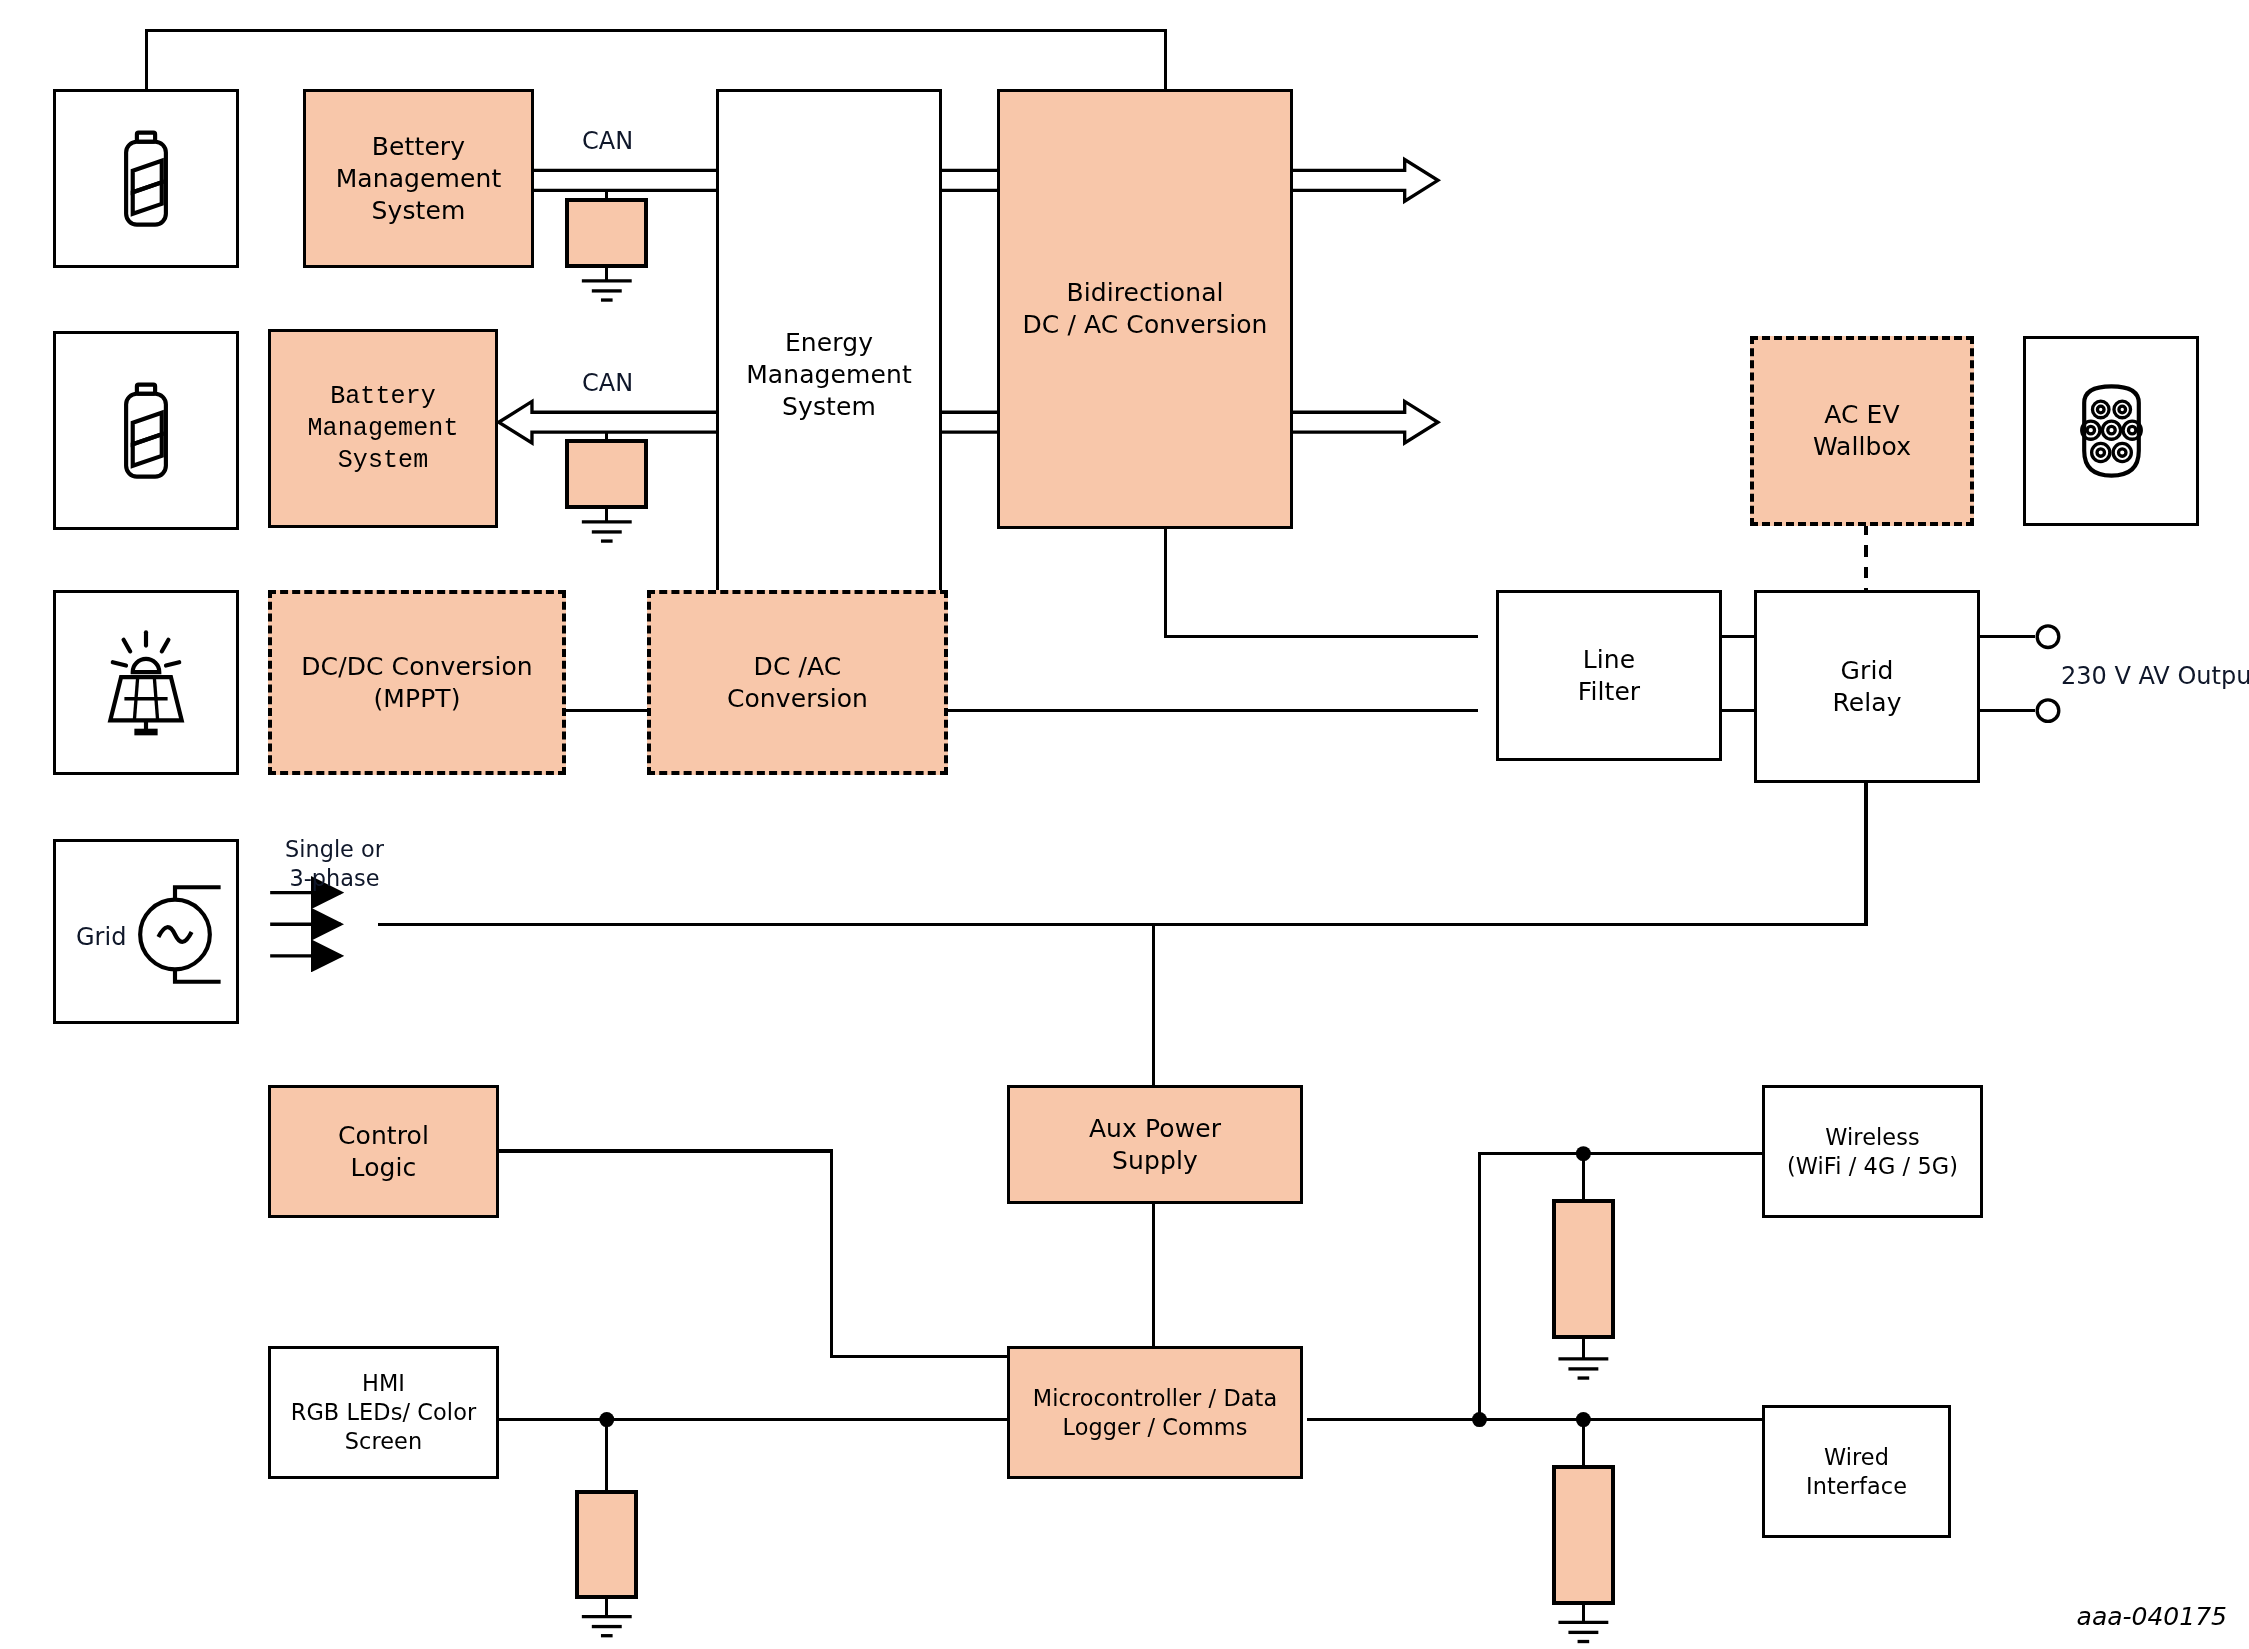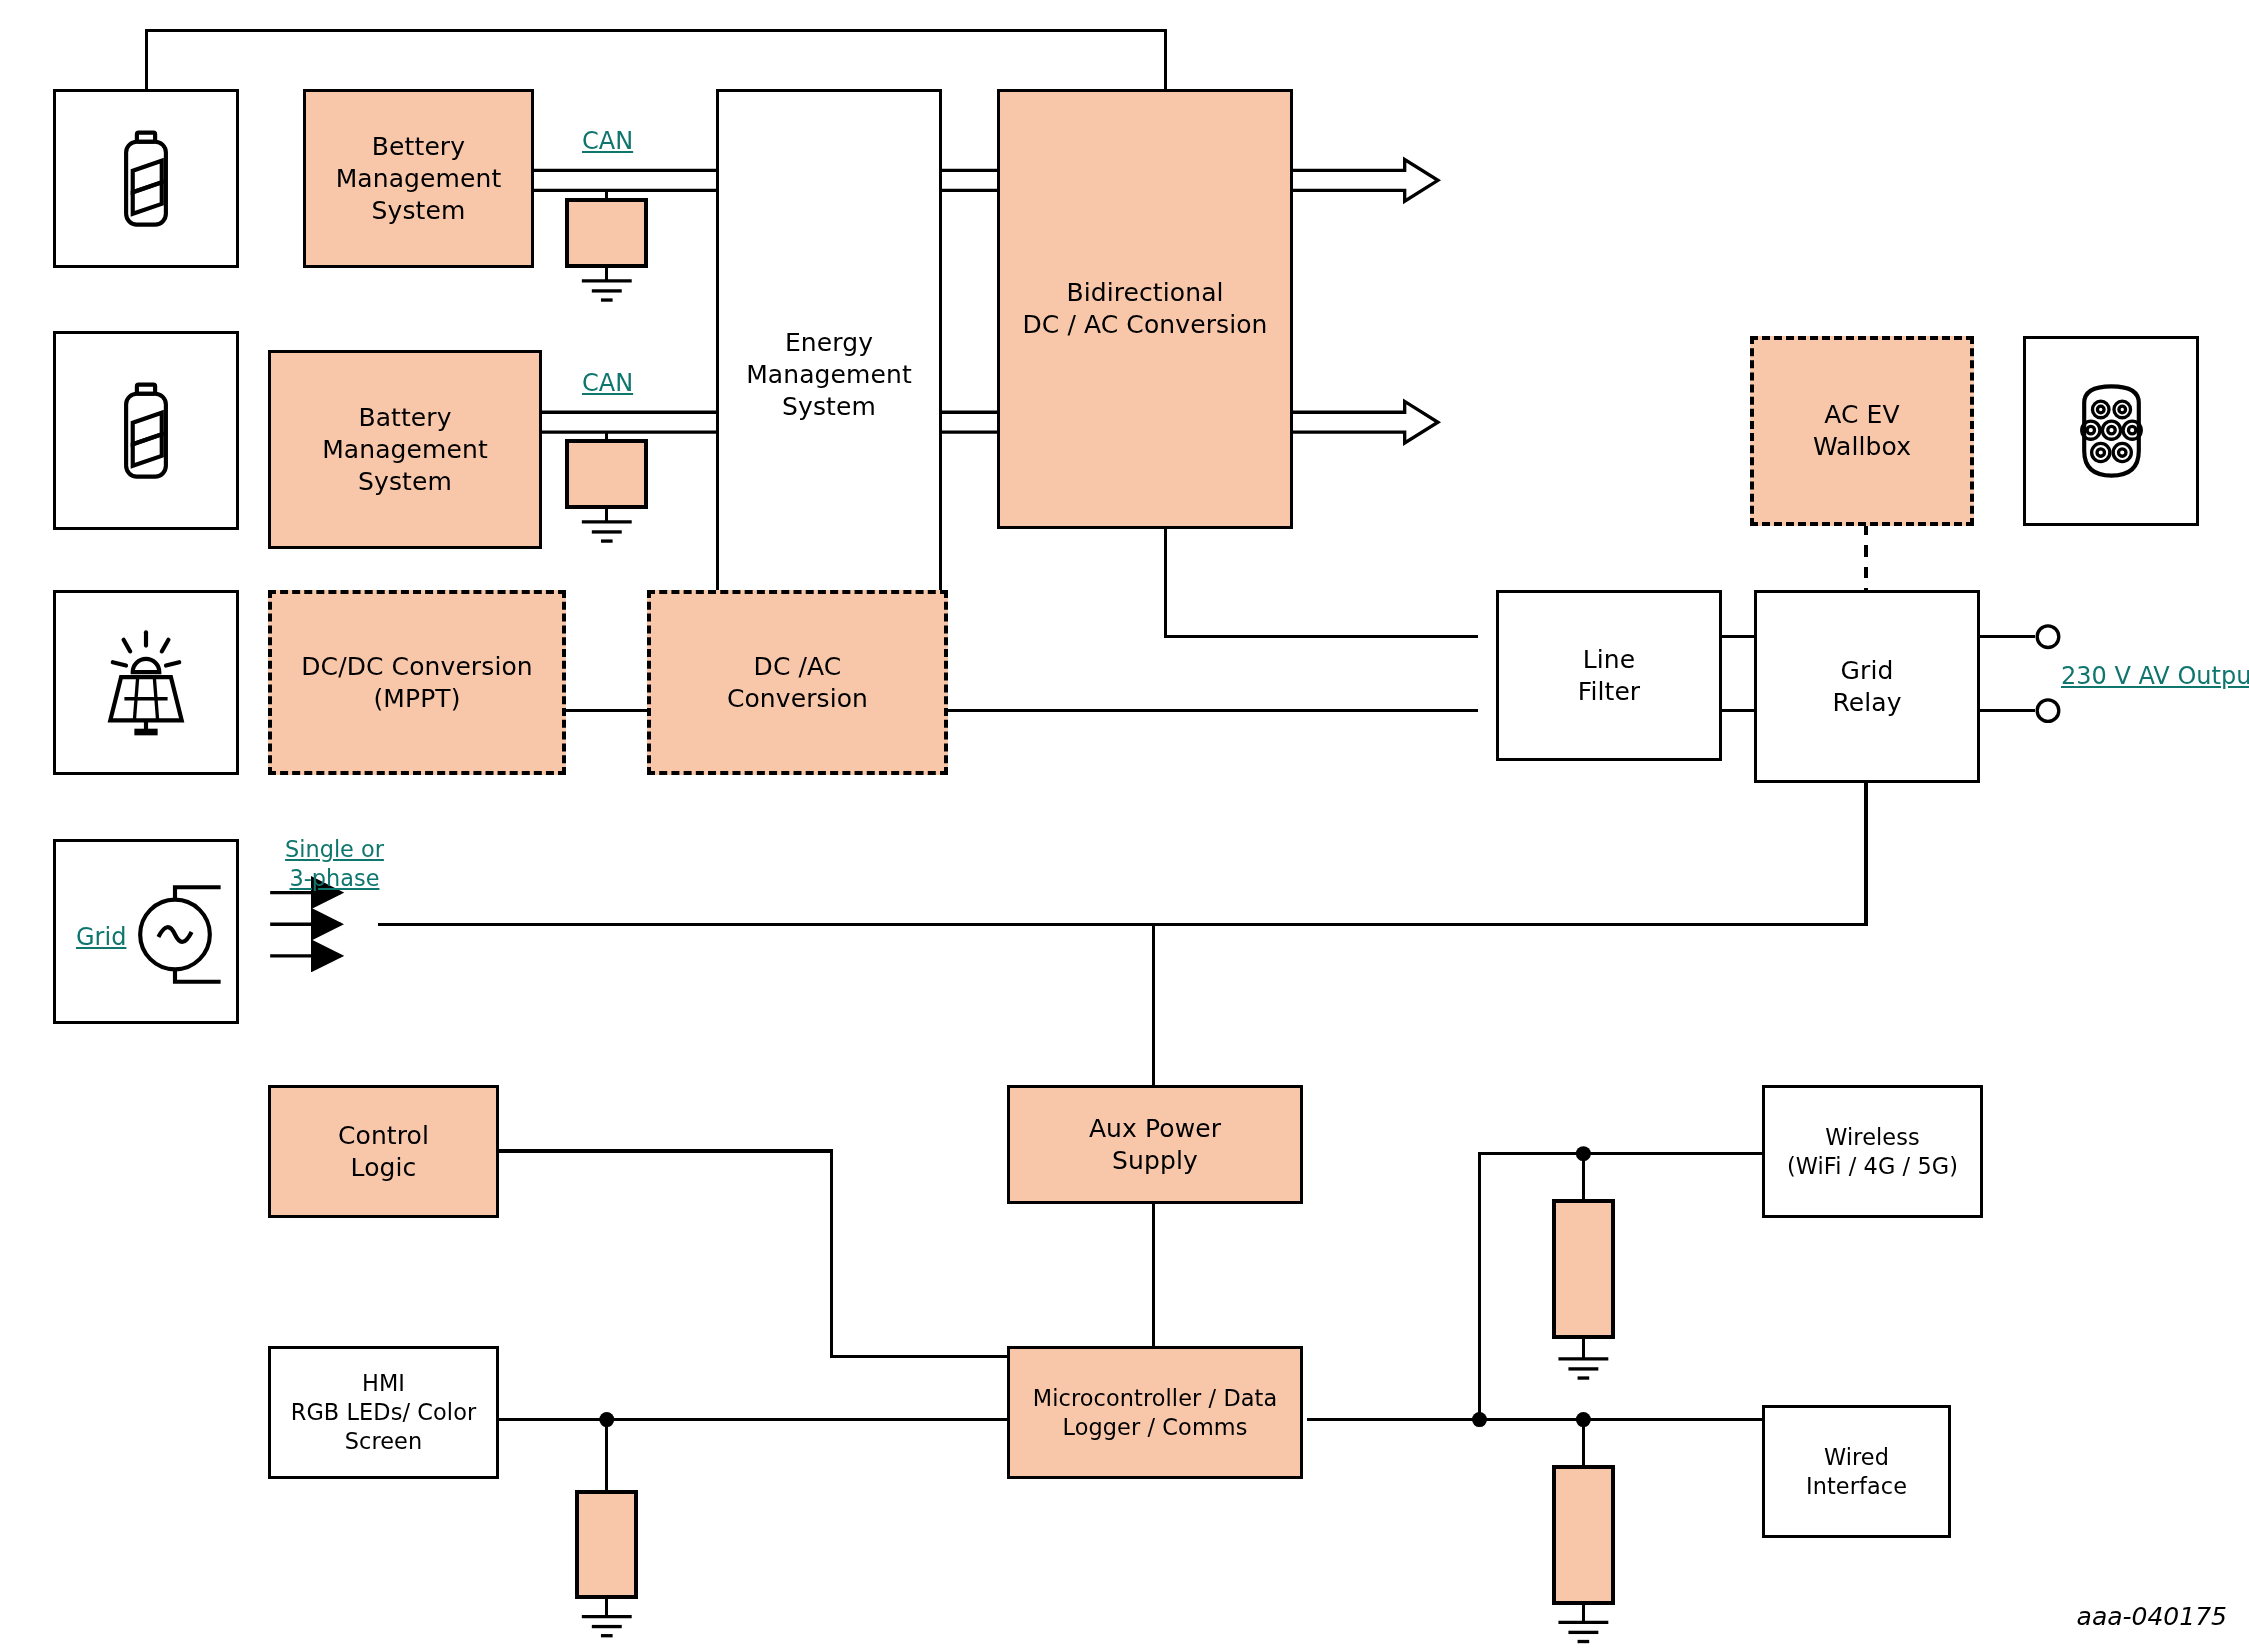--- a/index.html
+++ b/index.html
@@ -10,21 +10,21 @@
   .blk{position:absolute;box-sizing:border-box;display:flex;align-items:center;justify-content:center;
        text-align:center;line-height:1.28;color:#000;}
   .blk.solid{border:3.3px solid #000;background:#ffffff;}
   .blk.fill{border:3.3px solid #000;background:#f8c7aa;}
   .blk.dash{border:4.2px dashed #000;background:#f8c7aa;text-align:center;}
   .lbl{font-size:25px;letter-spacing:0.1px;padding:0 6.6px;}
   .lbl.sm{font-size:22.4px;}
   .icobox{position:absolute;box-sizing:border-box;border:3.3px solid #000;background:#fff;
           display:flex;align-items:center;justify-content:center;}
   .tvs{position:absolute;box-sizing:border-box;border:4.2px solid #000;background:#f8c7aa;}
-  .freetxt{position:absolute;color:#0f766e;font-size:24px;line-height:1.3;text-decoration:underline;}
+  .freetxt{position:absolute;color:#0f172a;font-size:24px;line-height:1.3;}
   .freetxt.center{text-align:center;}
   .footer{position:absolute;right:23px;bottom:18.3px;font-style:italic;font-size:25px;color:#000;
           font-family:"DejaVu Sans","Liberation Sans",sans-serif;}
 </style>
 </head>
 <body>
 
 <div id="canvas">
 
   <svg id="wires" viewBox="0 0 2707 1984">
@@ -255,21 +255,21 @@
   </div>
 
   <div class="blk fill" style="left:268px;top:89px;width:231px;height:179px;margin-left:35px;">
     <div class="lbl">
       <div>Bettery</div>
       <div>Management</div>
       <div>System</div>
     </div>
   </div>
 
-  <div class="blk fill" style="left:268px;top:350px;width:274px;height:199px;">
+  <div class="blk fill" style="left:268px;top:329px;width:230px;height:199px;font-family:Liberation Mono, monospace;">
     <div class="lbl">
       <div>Battery</div>
       <div>Management</div>
       <div>System</div>
     </div>
   </div>
 
   <div class="blk solid" style="left:716px;top:89px;width:226px;height:572px;text-align:center;">
     <div class="lbl">
       <div>Energy</div>

